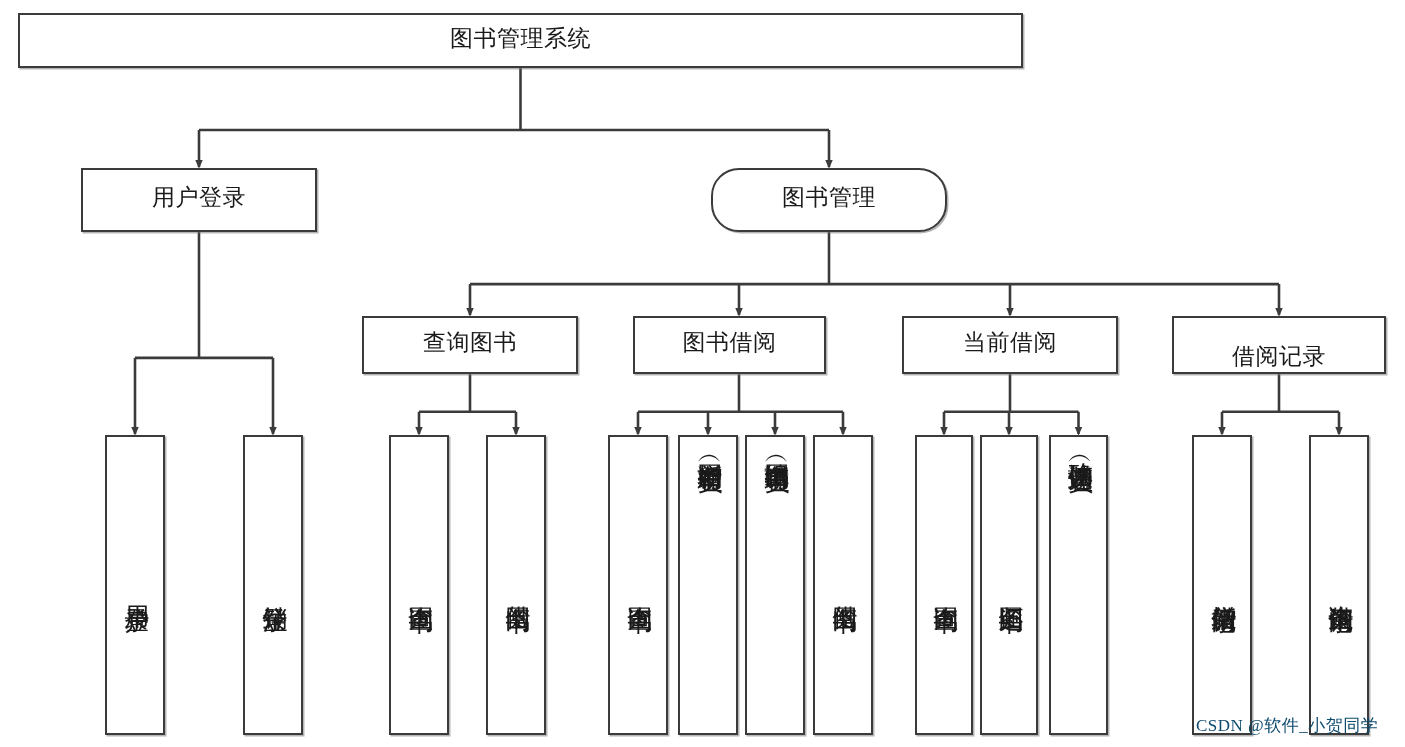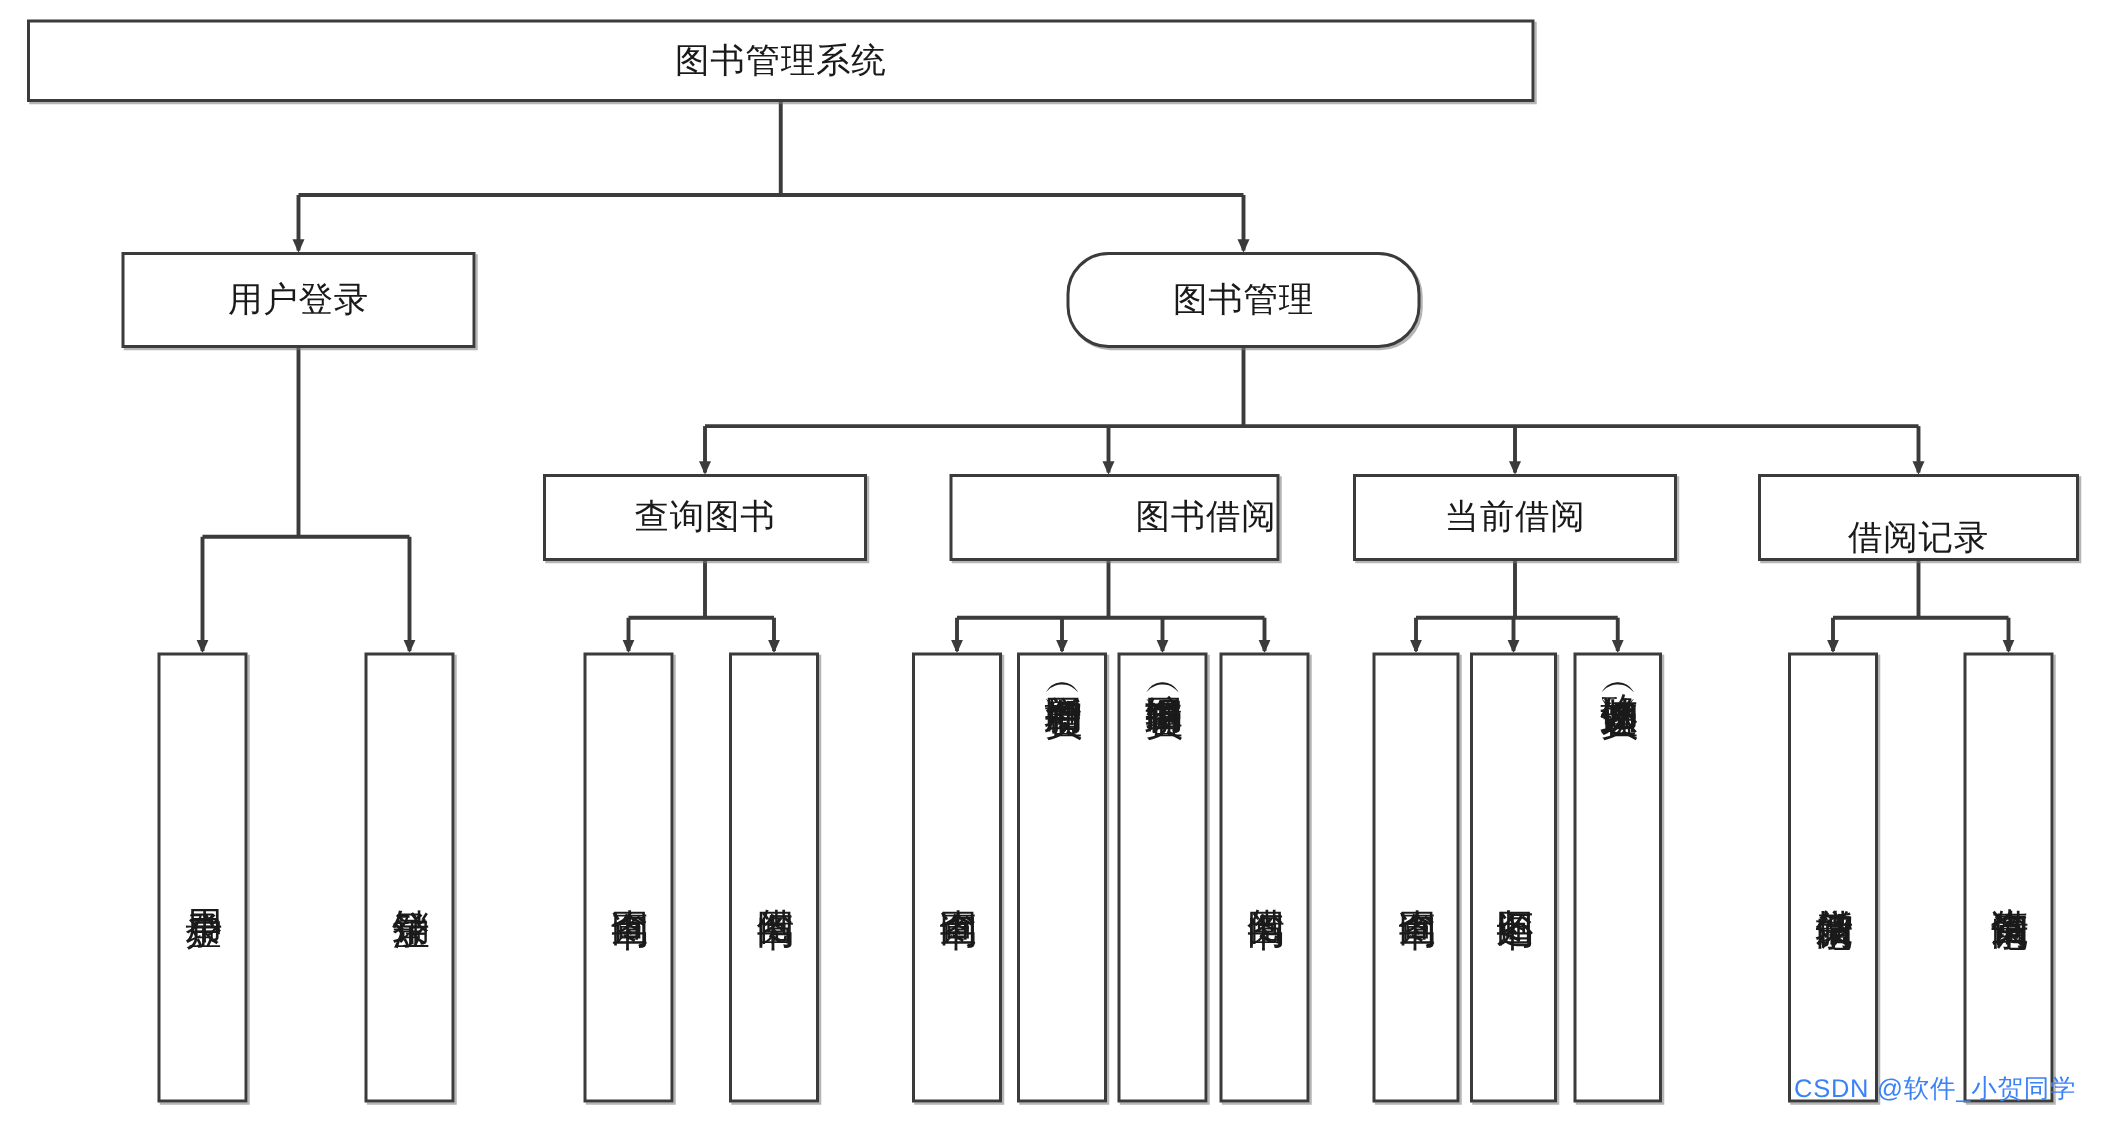--- a/index.html
+++ b/index.html
@@ -36,43 +36,45 @@
     justify-content: center;
     box-shadow: 1.5px 1.5px 0 rgba(120,120,120,0.55);
   }
   .node-label {
     font-size: 23px;
     color: #1a1a1a;
     line-height: 1.12;
     letter-spacing: 0.5px;
     white-space: nowrap;
     text-align: center;
+    font-family: Liberation Mono, monospace;
   }
   .node-box.vertical {
     align-items: flex-start;
     padding-top: 6px;
   }
   .node-box.vertical .node-label {
     writing-mode: vertical-rl;
     text-orientation: upright;
     font-size: 25px;
     line-height: 1.0;
     letter-spacing: 1px;
     white-space: nowrap;
   }
   .node-box.vertical.center .node-label {
     margin-top: auto;
     margin-bottom: auto;
   }
   .watermark {
     position: absolute;
     font-size: 17px;
-    color: #3b82f6;
+    color: #0c4a6e;
     white-space: nowrap;
     letter-spacing: 0.5px;
+    font-family: Liberation Serif, serif;
   }
 </style>
 </head>
 <body>
 
 <div id="diagram-root">
   <svg class="diagram-canvas" viewBox="0 0 1405 747" preserveAspectRatio="none">
     <defs>
       <marker id="arrowhead" markerWidth="9" markerHeight="9" refX="7.5" refY="4" orient="auto" markerUnits="userSpaceOnUse">
         <path d="M0,0 L9,4 L0,8 z" fill="#3b3b3b"></path>
@@ -121,21 +123,21 @@
       </div>
       <div class="node-box" style="left: 81px; top: 168px; width: 236px; height: 64px;">
         <span class="node-label">用户登录</span>
       </div>
       <div class="node-box" style="left: 711px; top: 168px; width: 236px; height: 64px; border-radius: 28px;">
         <span class="node-label">图书管理</span>
       </div>
       <div class="node-box" style="left: 362px; top: 316px; width: 216px; height: 58px;">
         <span class="node-label">查询图书</span>
       </div>
-      <div class="node-box" style="left: 633px; top: 316px; width: 220px; height: 58px; justify-content: flex-end;">
+      <div class="node-box" style="left: 633px; top: 316px; width: 193px; height: 58px;">
         <span class="node-label">图书借阅</span>
       </div>
       <div class="node-box" style="left: 902px; top: 316px; width: 216px; height: 58px;">
         <span class="node-label">当前借阅</span>
       </div>
       <div class="node-box" style="left: 1172px; top: 316px; width: 214px; height: 58px; align-items: flex-end;">
         <span class="node-label">借阅记录</span>
       </div>
       <div class="node-box vertical center" style="left: 105px; top: 435px; width: 60px; height: 300px;">
         <span class="node-label">用户登录</span>

